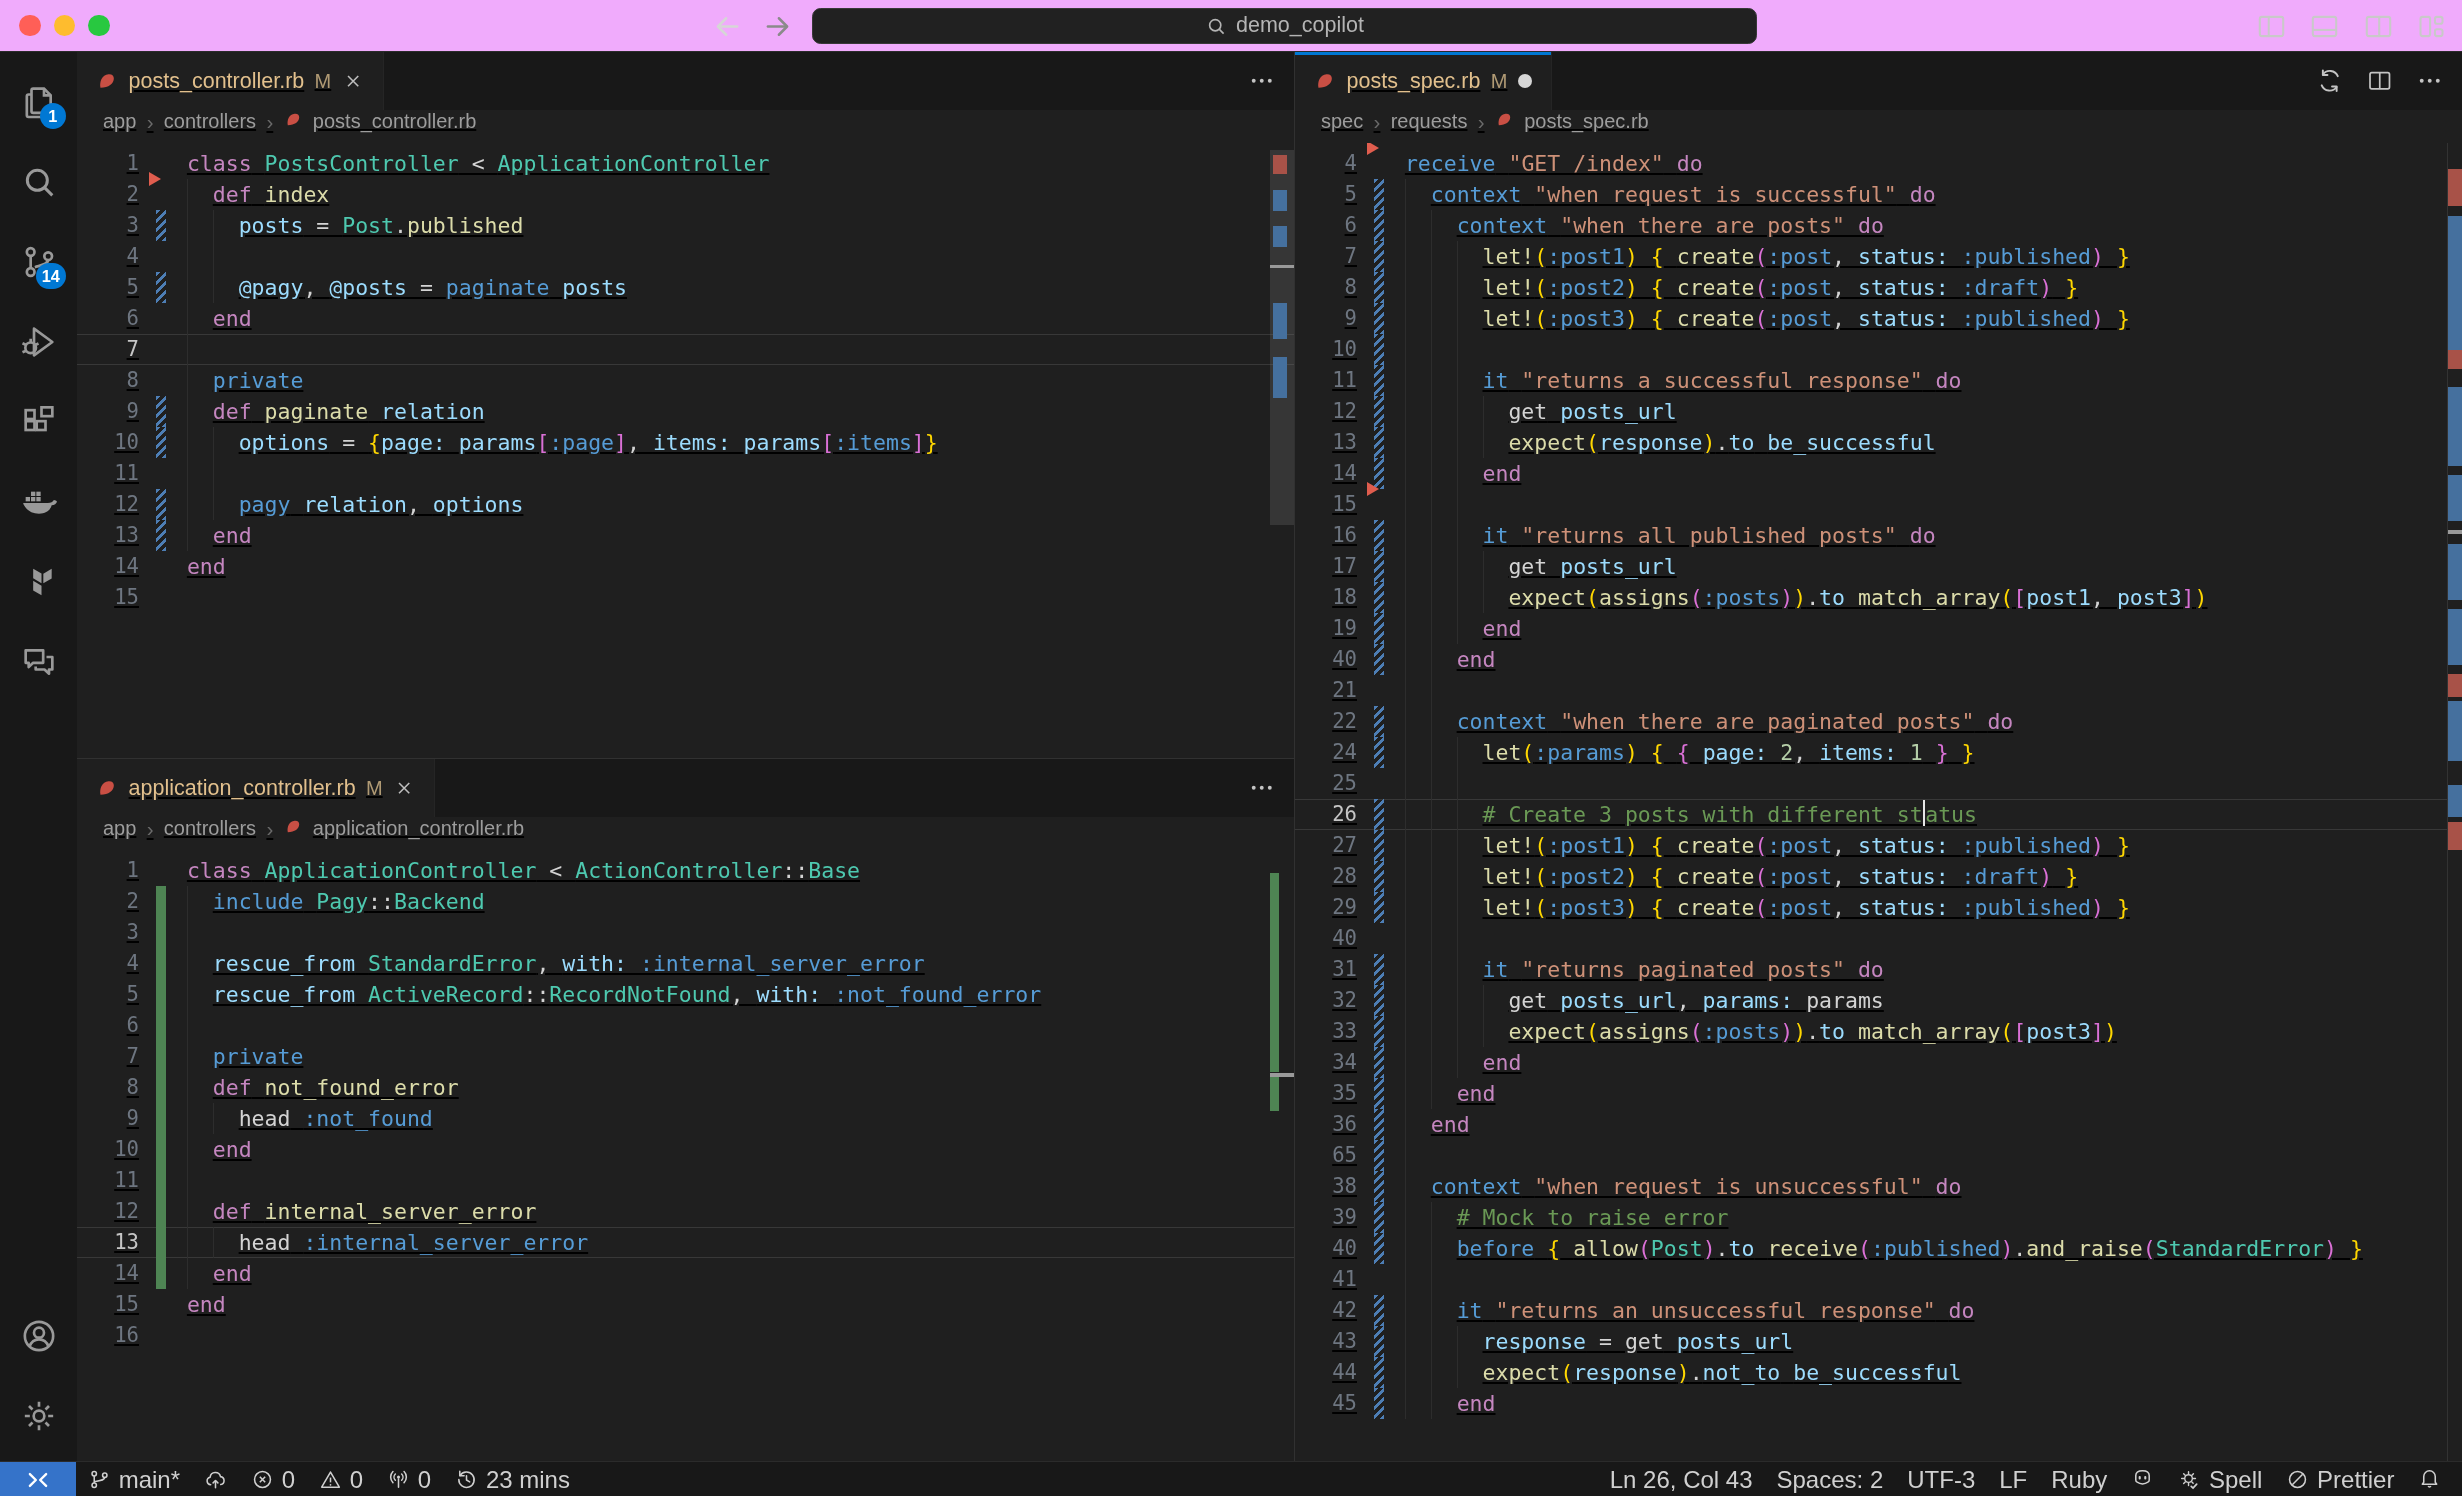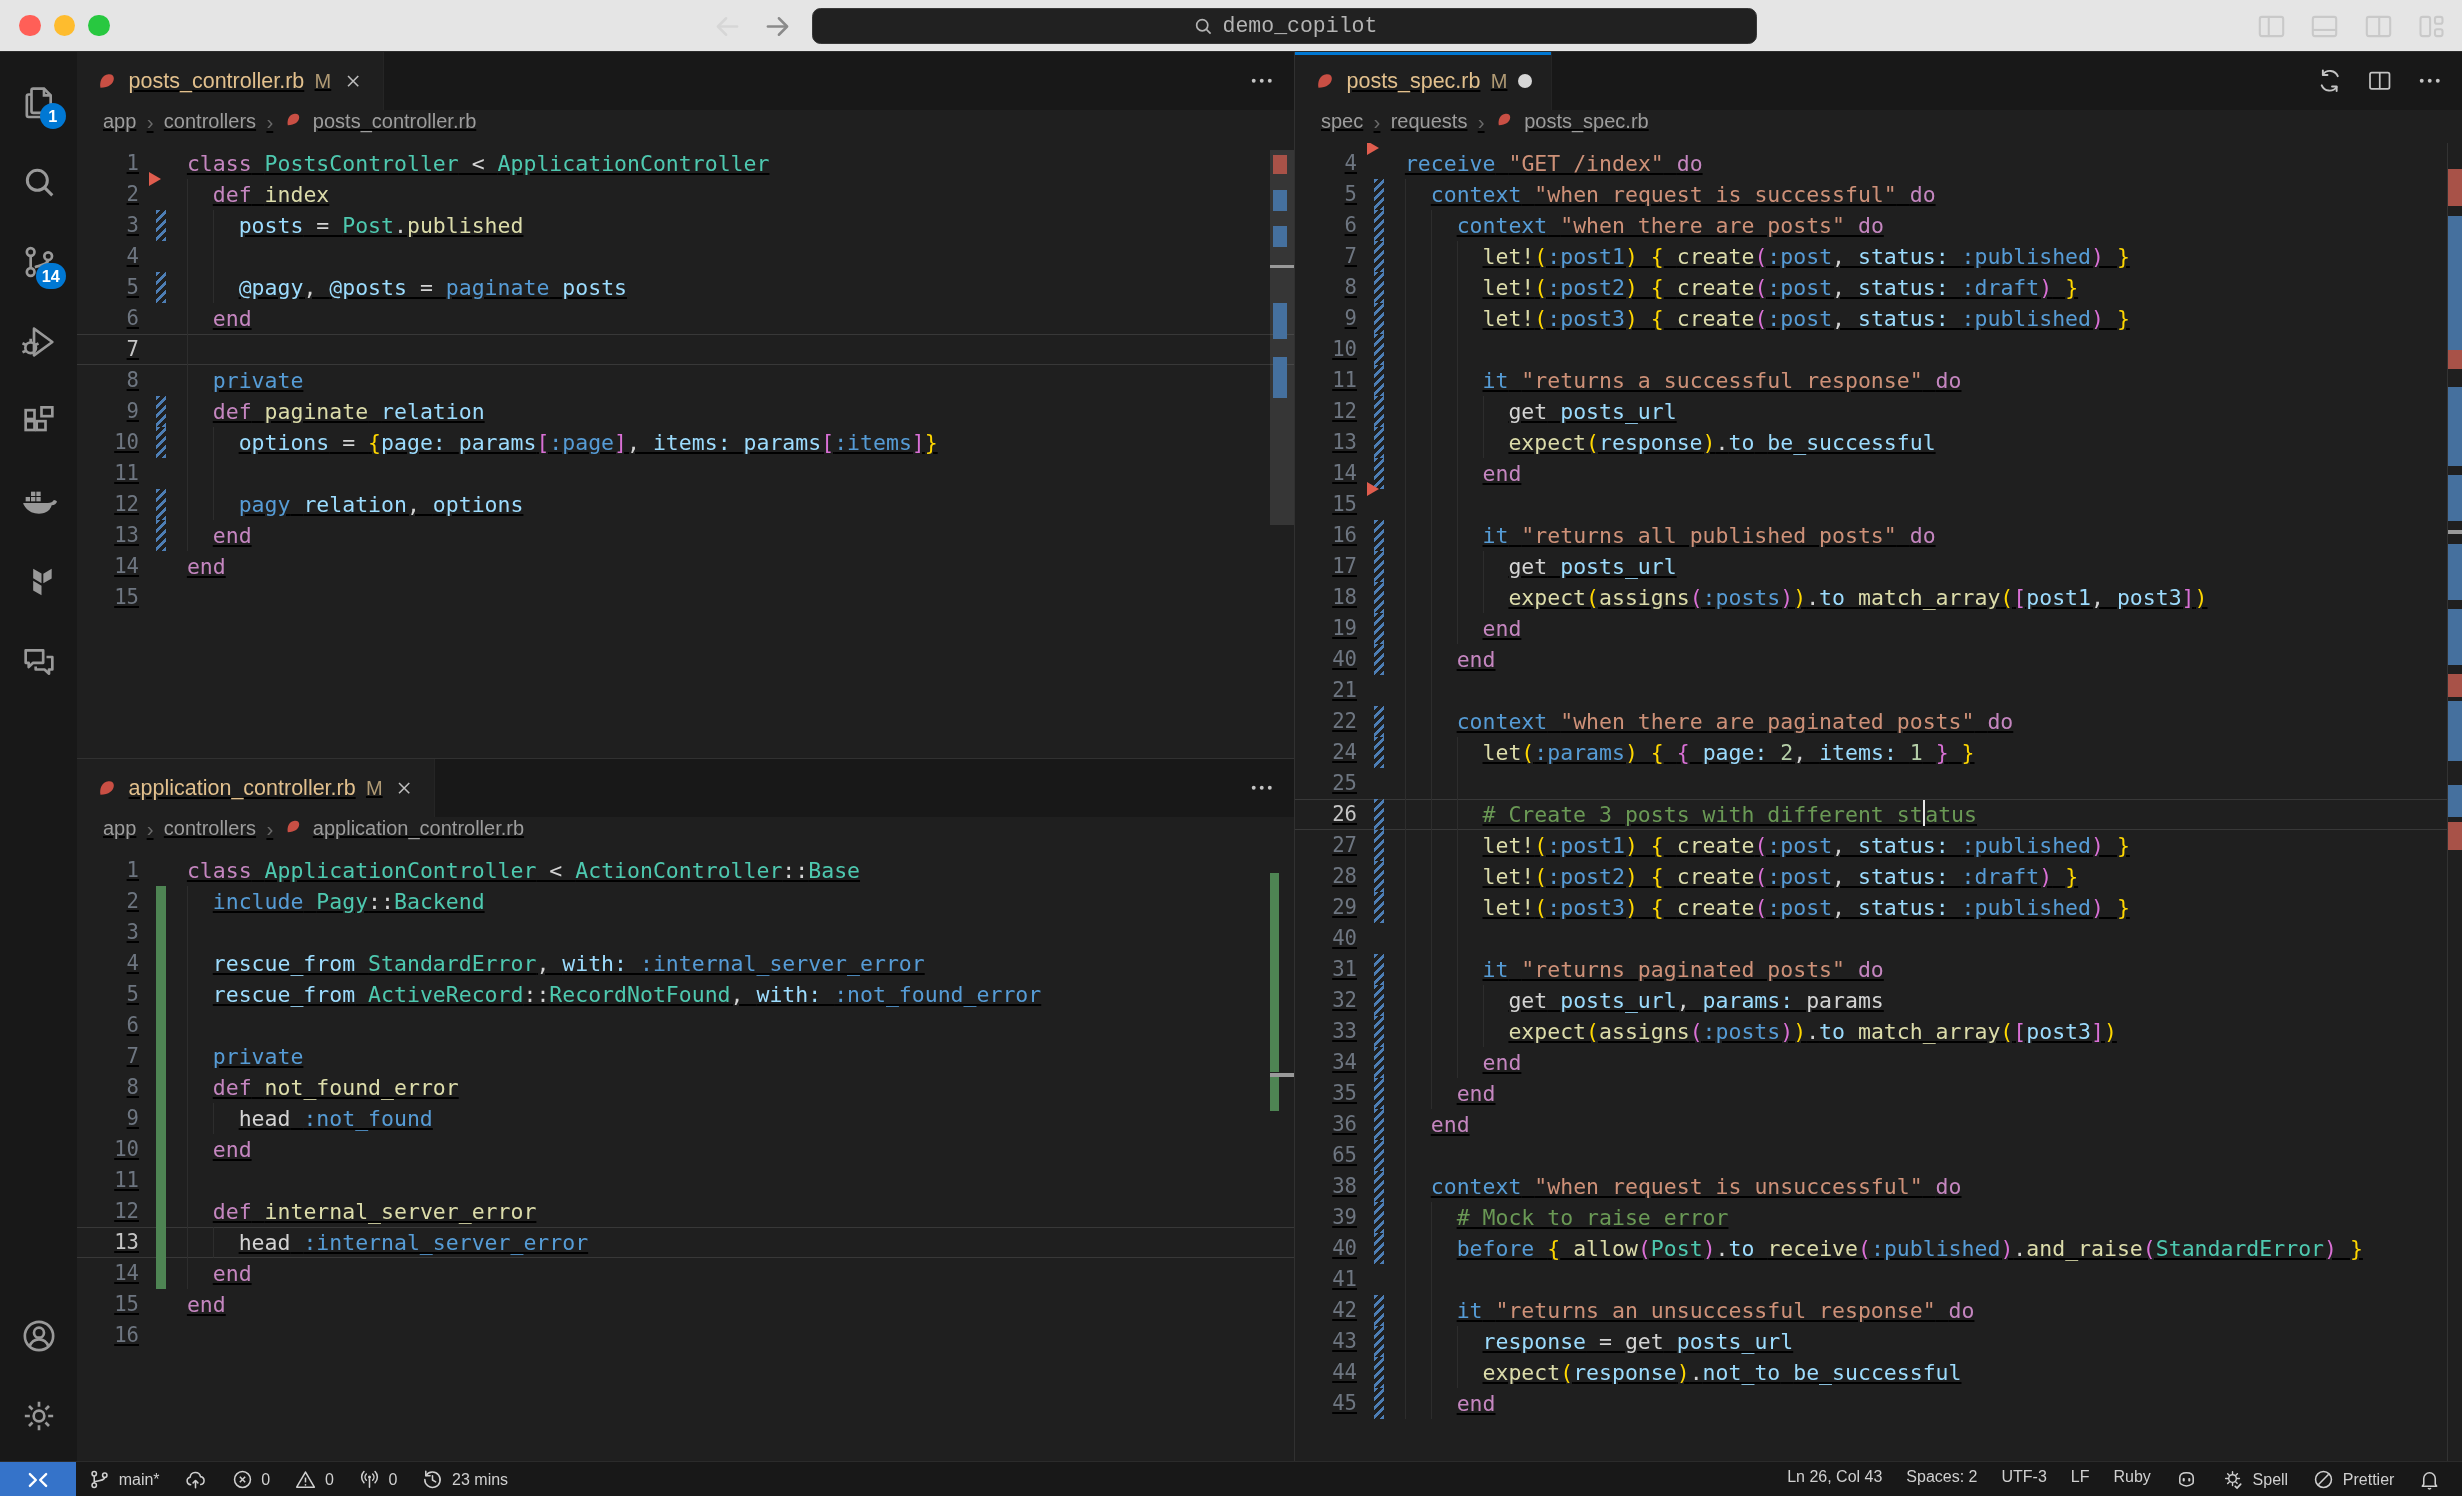--- a/index.html
+++ b/index.html
@@ -1,21 +1,21 @@
 <!DOCTYPE html>
 <html style="--accent: #0078d4; --badge: #0078d4; --remote: #3573c9; --gold: #e2c08d; --gitmod: #4d7eb5; --gitadd: #4e8453; --del: #e05d4e; --s-kw: #C586C0; --s-cls: #4EC9B0; --s-fn: #DCDCAA; --s-var: #9CDCFE; --s-ctl: #569CD6; --s-sym: #569CD6; --s-str: #CE9178; --s-cmt: #6A9955; --s-num: #B5CEA8; --s-txt: #D4D4D4; --s-b1: #FFD700; --s-b2: #DA70D6; --s-b3: #179FFF;font-size:13.7px"><head>
 <meta charset="utf-8">
 <style>
   * { margin:0; padding:0; box-sizing:border-box; }
   html,body { background:#111; }
   .app { width:2462px; height:1497px; position:relative; background:#1f1f1f; overflow:hidden;
          font-family:"Liberation Sans", sans-serif; -webkit-font-smoothing:antialiased; }
 
   
-  .titlebar { height:52px; background:#e5e5e5; border-bottom:0.9px solid #2b2b2b; position:relative;font-family:Liberation Mono, monospace; }
+  .titlebar { height:52px; background:#f0abfc; border-bottom:0.9px solid #2b2b2b; position:relative; }
   .traffic { position:absolute; left:19px; top:14.6px; display:flex; gap:13px; }
   .tl { width:21.5px; height:21.5px; border-radius:50%; }
   .nav { position:absolute; left:711px; top:9.5px; display:flex; gap:17px; align-items:center; }
   .nav .icn svg { width:33px; height:33px; }
   .nav .fwd { color:#8a8a8a; }
   .nav .bck { color:#d6d6d6; }
   .searchbox { position:absolute; left:812px; top:7.7px; width:945px; height:36px; background:#212121;
                border:0.9px solid #383838; border-radius:8.6px; display:flex; align-items:center; justify-content:center;
                gap:8.6px; color:#b4b4b4; font-size:21.5px; }
   .searchbox .icn svg { width:22.3px; height:22.3px; }
@@ -85,21 +85,21 @@
   .ruler-r { width:15.5px; border-left:0.9px solid #333; }
   .slider { position:absolute; left:0; width:100%; background:rgba(110,110,110,.30); }
   .mk { position:absolute; }
   .mk-red { background:#a85248; }
   .mk-blue { background:#45709e; }
   .mk-green { background:#4e8453; }
   .mk-gray { background:#9a9a9a; }
 
   
   .statusbar { height:36px; background:#181818; border-top:0.9px solid #2b2b2b; display:flex; align-items:center;
-               color:#d0d0d0; font-size:16px; }
+               color:#d0d0d0; font-size:24px; }
   .sb-remote { width:76px; height:100%; background:var(--remote,#3573c9); display:flex; align-items:center;
                justify-content:center; color:#fff; cursor:pointer; flex:none; }
   .sb-remote svg { width:26px; height:26px; }
   .sb-item { display:flex; align-items:center; gap:7.7px; padding:0 12px; height:100%; cursor:pointer; }
   .sb-item .icn { display:flex; }
   .sb-item .icn svg { width:23px; height:23px; }
   .sb-right { margin-left:auto; display:flex; padding-right:8.6px; }
   .icn { display:inline-flex; align-items:center; justify-content:center; }
 </style>
 </head>

